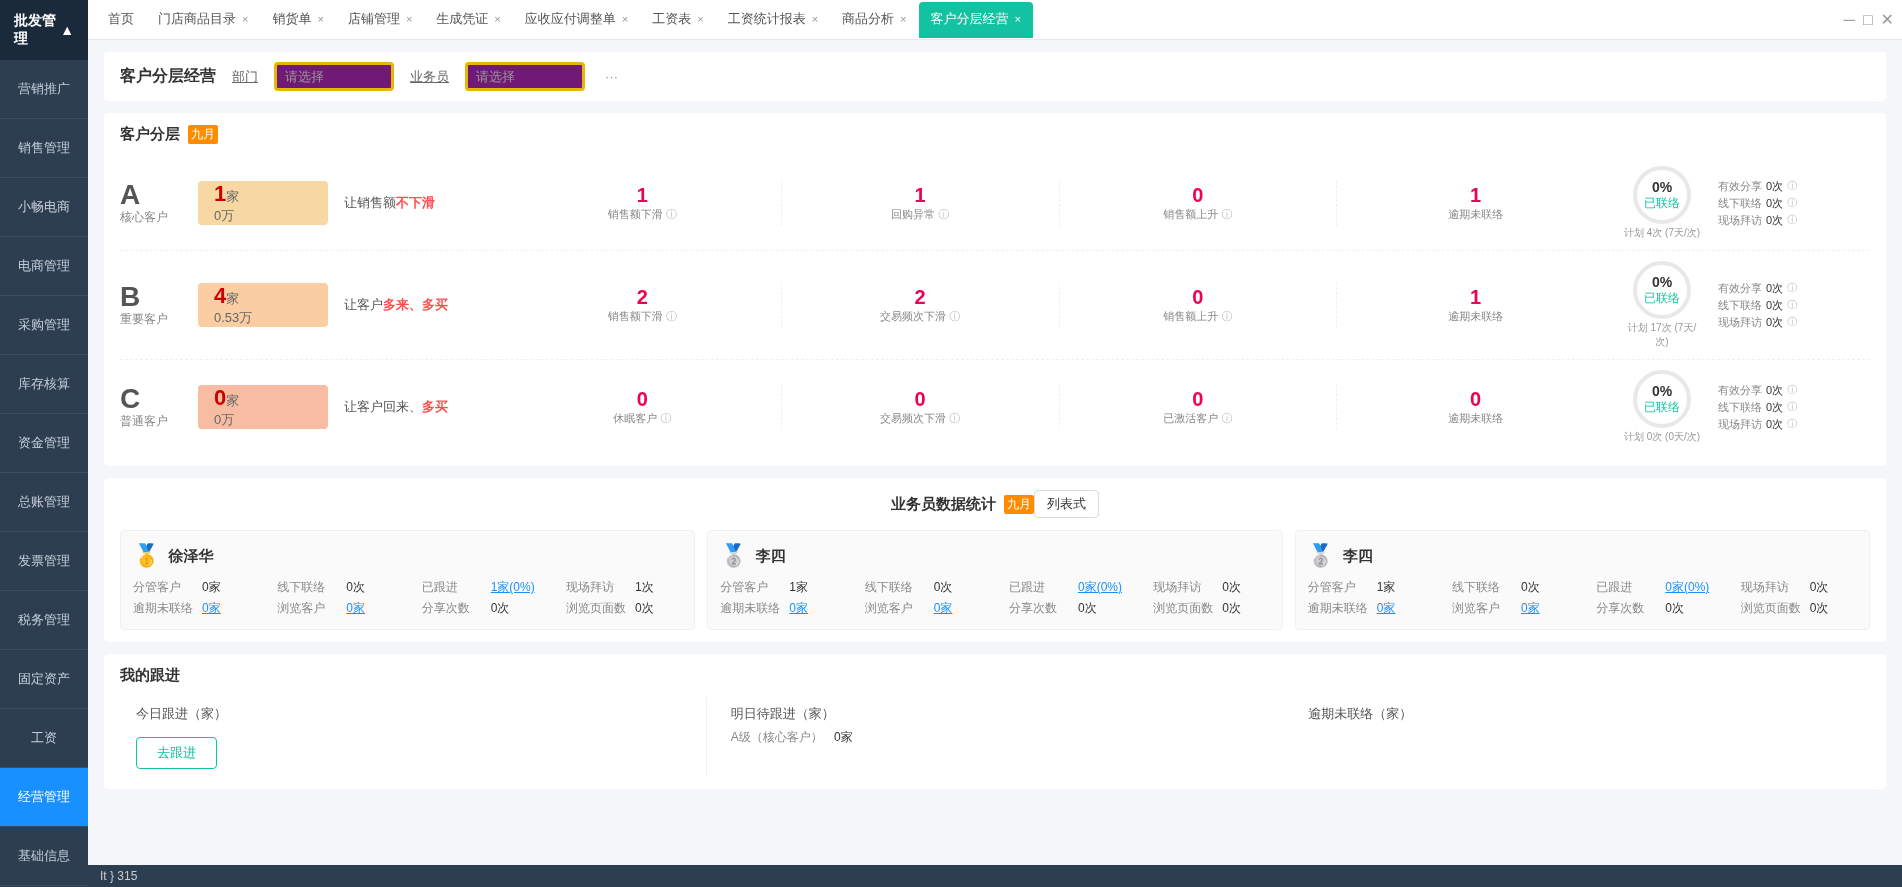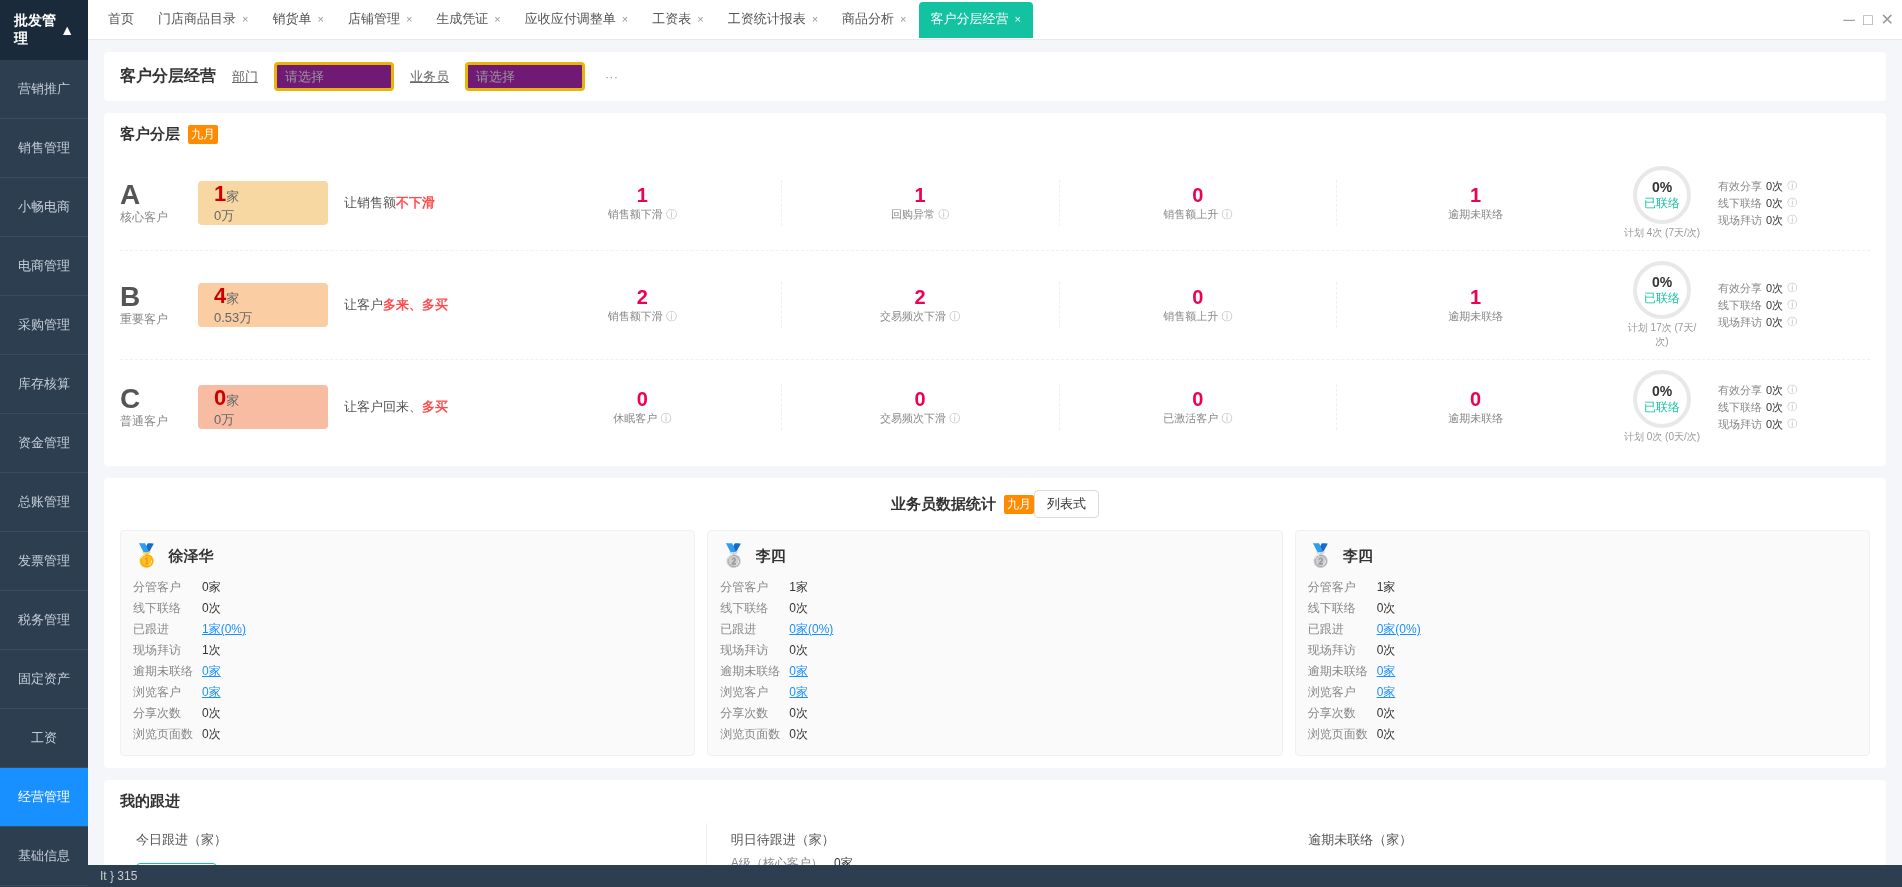--- a/index.html
+++ b/index.html
@@ -276,21 +276,21 @@
     .staff-name-row {
       display: flex;
       align-items: center;
       gap: 8px;
       margin-bottom: 10px;
     }
     .staff-medal { font-size: 22px; }
     .staff-name { font-size: 15px; font-weight: bold; color: #333; }
     .staff-stats-grid {
       display: grid;
-      grid-template-columns: 1fr;
+      grid-template-columns: 1fr 1fr 1fr 1fr;
       gap: 4px 28px;
     }
     .staff-stat-row {
       display: flex;
       align-items: center;
       gap: 4px;
       font-size: 12px;
     }
     .staff-stat-label { color: #888; width: 65px; }
     .staff-stat-val { color: #1890ff; text-decoration: underline; cursor: pointer; }

